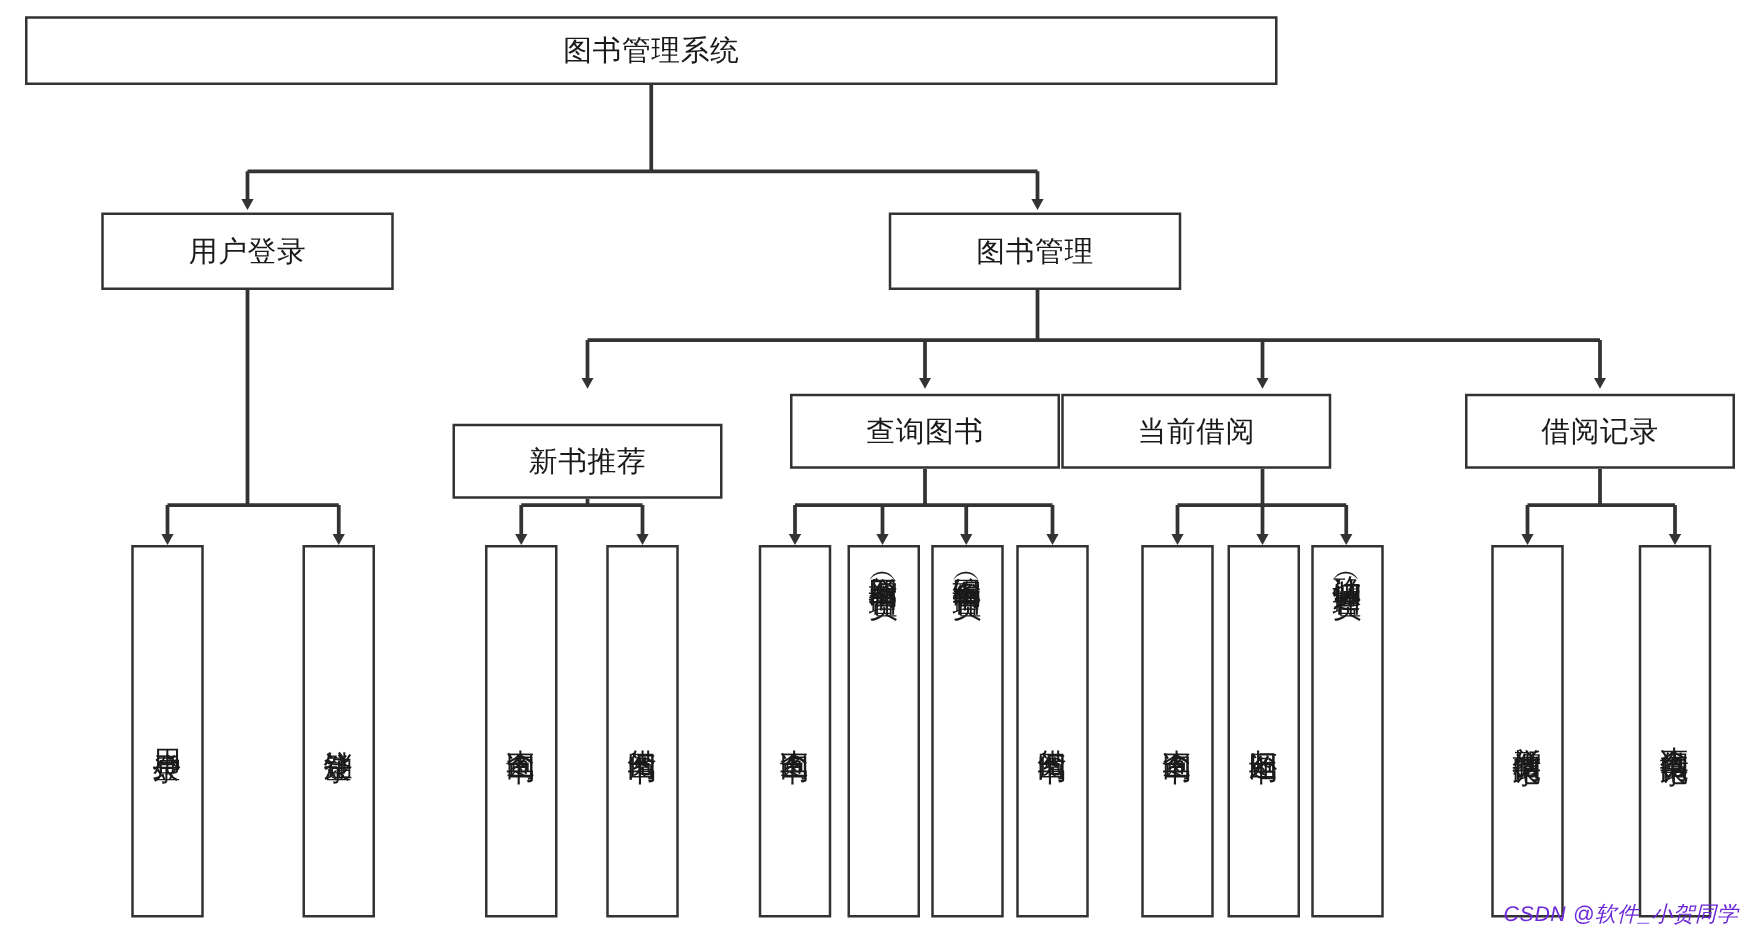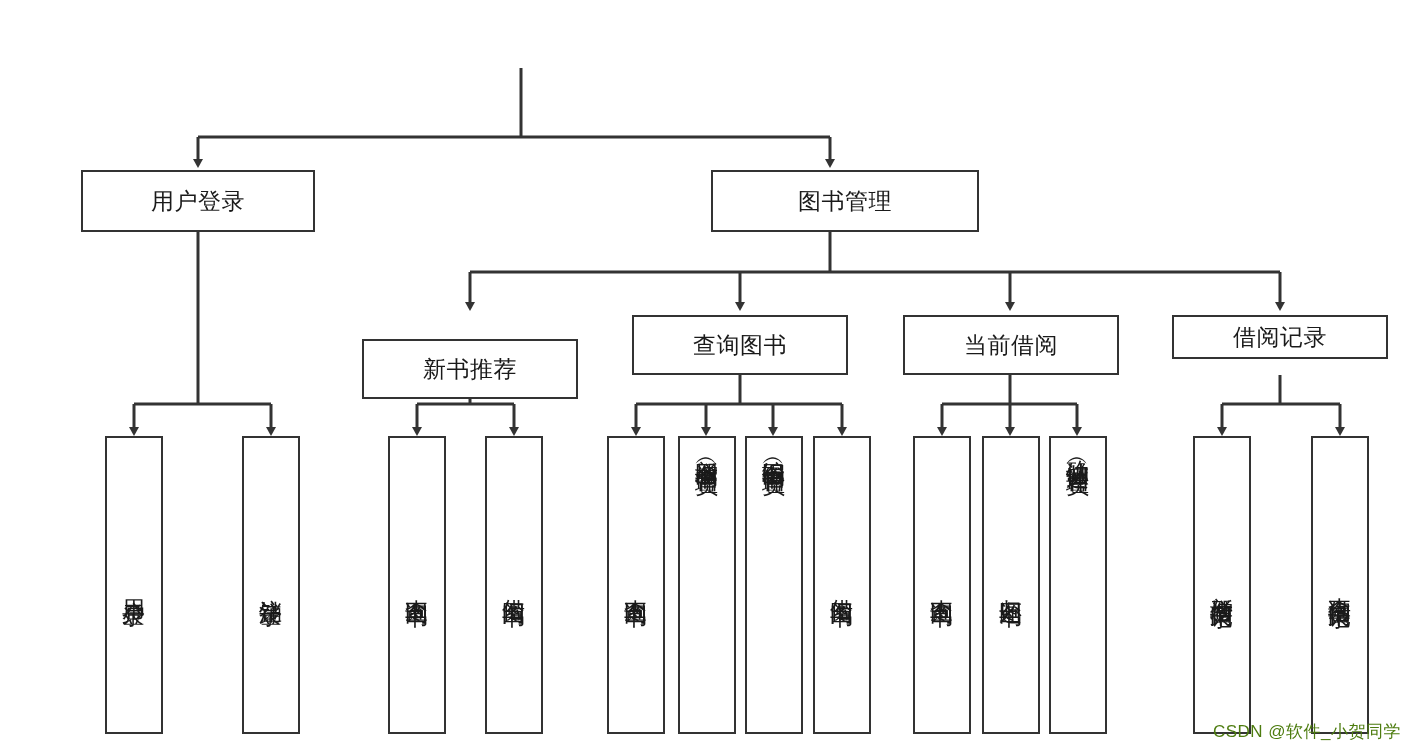--- a/index.html
+++ b/index.html
@@ -53,26 +53,27 @@
   .leaf {
     align-items: center;
     justify-content: center;
   }
   .leaf.top-aligned {
     align-items: flex-start;
     padding-top: 4px;
   }
   #watermark {
     position: absolute;
-    right: 4px;
+    right: 14px;
     bottom: 4px;
     font-size: 17px;
-    color: #4d7c0f;
+    color: #6d28d9;
     letter-spacing: 0.5px;
     white-space: nowrap;
+    font-style: italic;
   }
 </style>
 </head>
 <body>
 
 <div id="canvas">
 
   <svg id="edges" viewBox="0 0 1405 747">
     <defs>
       <marker id="arrow" markerWidth="9" markerHeight="10" refX="1" refY="5" orient="auto" markerUnits="userSpaceOnUse">
@@ -128,38 +129,41 @@
     </g>
 
     <g stroke="#333333" stroke-width="3" fill="none">
       <path d="M1280,375 L1280,404"></path>
       <path d="M1222,404 L1340,404"></path>
       <path d="M1222,404 L1222,428" marker-end="url(#arrow)"></path>
       <path d="M1340,404 L1340,428" marker-end="url(#arrow)"></path>
     </g>
   </svg>
 
+  <div class="node" style="left:20px; top:13px; width:1002px; height:55px;">
+    <span class="node-label-h">图书管理系统</span>
+  </div>
 
   <div class="node" style="left:81px; top:170px; width:234px; height:62px;">
     <span class="node-label-h">用户登录</span>
   </div>
-  <div class="node" style="left:711px; top:170px; width:268px; height:62px;">
+  <div class="node" style="left:711px; top:170px; width:234px; height:62px;">
     <span class="node-label-h">图书管理</span>
   </div>
 
   <div class="node" style="left:362px; top:315px; width:216px; height:60px;margin-top:24px;">
     <span class="node-label-h">新书推荐</span>
   </div>
   <div class="node" style="left:632px; top:315px; width:216px; height:60px;">
     <span class="node-label-h">查询图书</span>
   </div>
-  <div class="node" style="left:903px; top:315px; width:216px; height:60px;align-items:center;">
+  <div class="node" style="left:849px; top:315px; width:216px; height:60px;align-items:center;">
     <span class="node-label-h">当前借阅</span>
   </div>
-  <div class="node" style="left:1172px; top:315px; width:216px; height:44px;">
+  <div class="node" style="left:1172px; top:315px; width:216px; height:60px;">
     <span class="node-label-h">借阅记录</span>
   </div>
 
   <div class="node leaf" style="left:105px; top:436px; width:58px; height:298px;">
     <span class="node-label-v">用户登录</span>
   </div>
   <div class="node leaf" style="left:242px; top:436px; width:58px; height:298px;">
     <span class="node-label-v">注销登录</span>
   </div>
 

